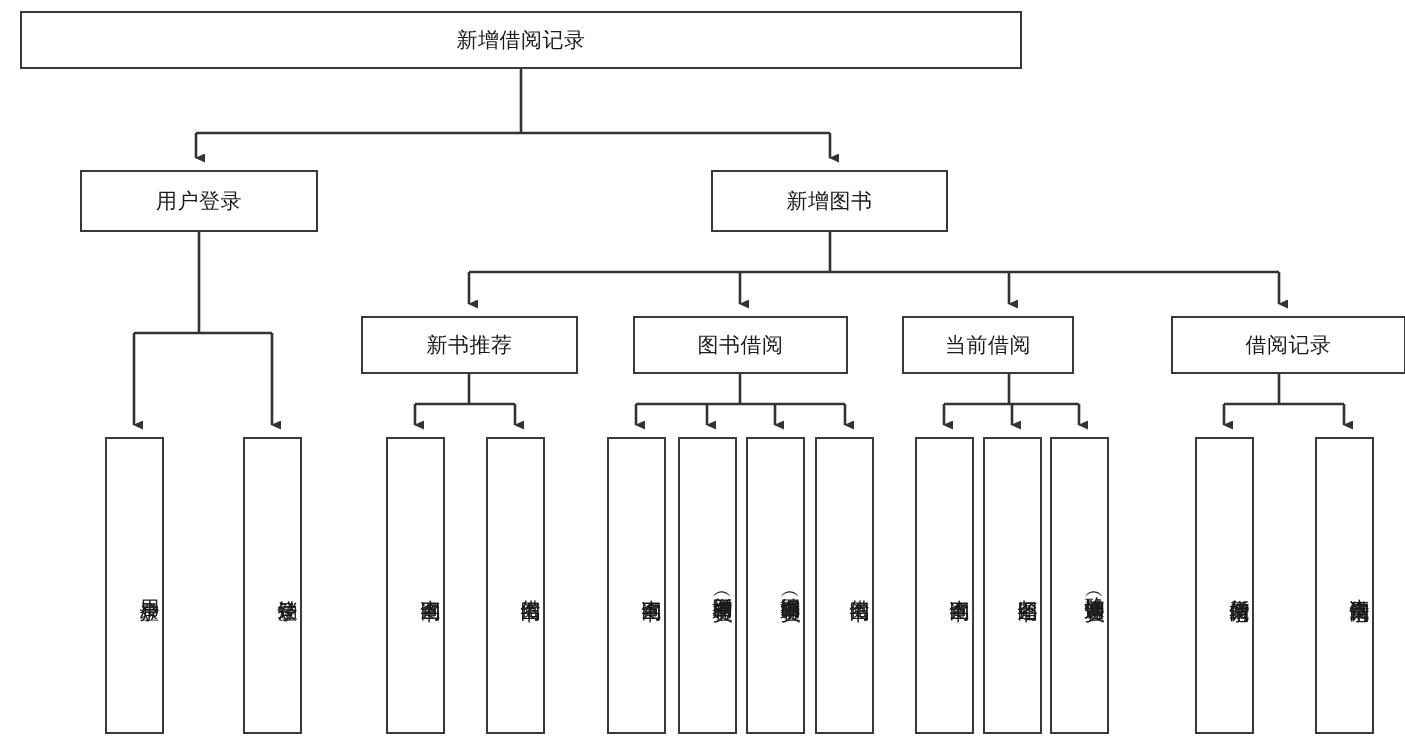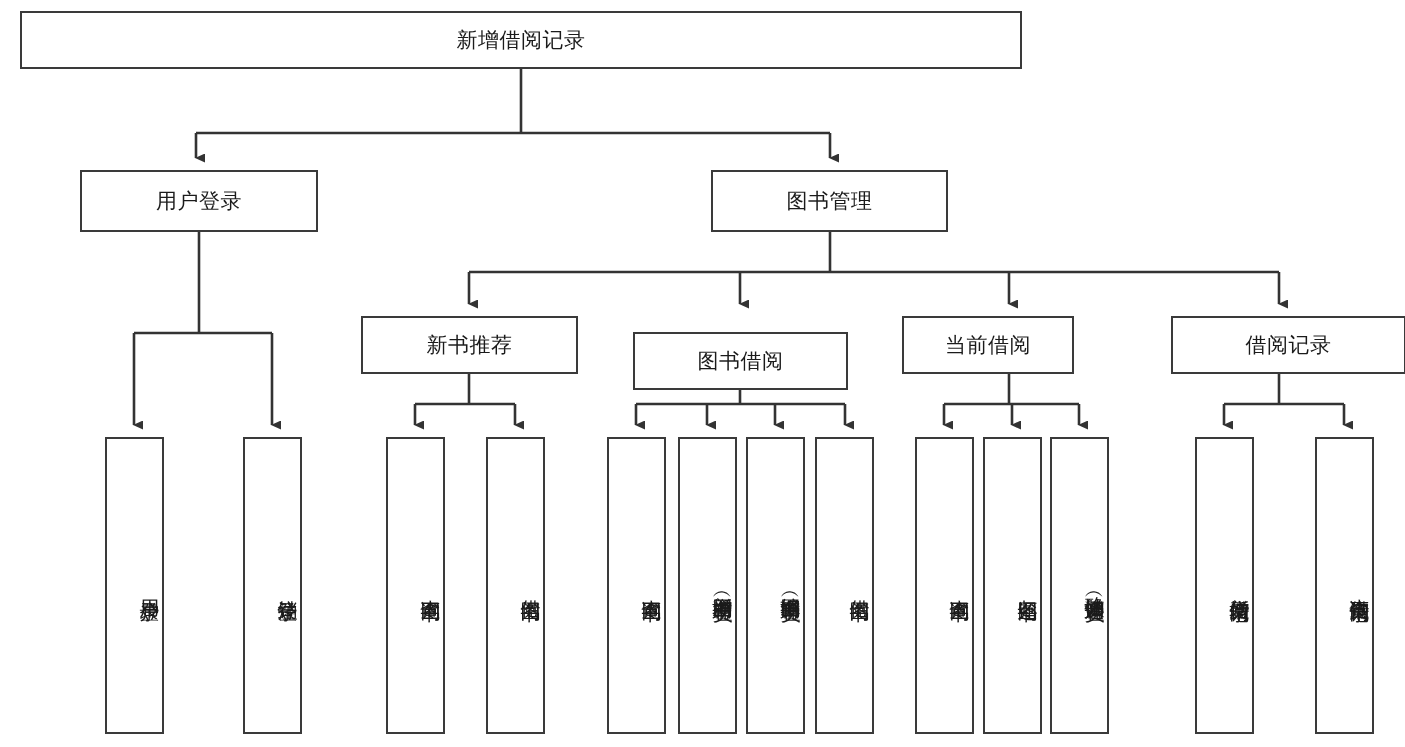--- a/index.html
+++ b/index.html
@@ -125,27 +125,27 @@
   </svg>
 
   <div class="node horizontal" style="left:20px; top:11px; width:1002px; height:58px;">
     <span class="node-label">新增借阅记录</span>
   </div>
 
   <div class="node horizontal" style="left:80px; top:170px; width:238px; height:62px;">
     <span class="node-label">用户登录</span>
   </div>
   <div class="node horizontal" style="left:711px; top:170px; width:237px; height:62px;">
-    <span class="node-label">图书管理</span>
+    <span class="node-label">新增图书</span>
   </div>
 
   <div class="node horizontal" style="left:361px; top:316px; width:217px; height:58px;justify-content:center;">
     <span class="node-label">新书推荐</span>
   </div>
-  <div class="node horizontal" style="left:633px; top:316px; width:215px; height:58px;margin-top:16px;">
+  <div class="node horizontal" style="left:633px; top:316px; width:215px; height:58px;">
     <span class="node-label">图书借阅</span>
   </div>
   <div class="node horizontal" style="left:902px; top:316px; width:172px; height:58px;">
     <span class="node-label">当前借阅</span>
   </div>
   <div class="node horizontal" style="left:1171px; top:316px; width:235px; height:58px;">
     <span class="node-label">借阅记录</span>
   </div>
 
   <div class="node vertical" style="left:105px; top:437px; width:59px; height:297px;">

